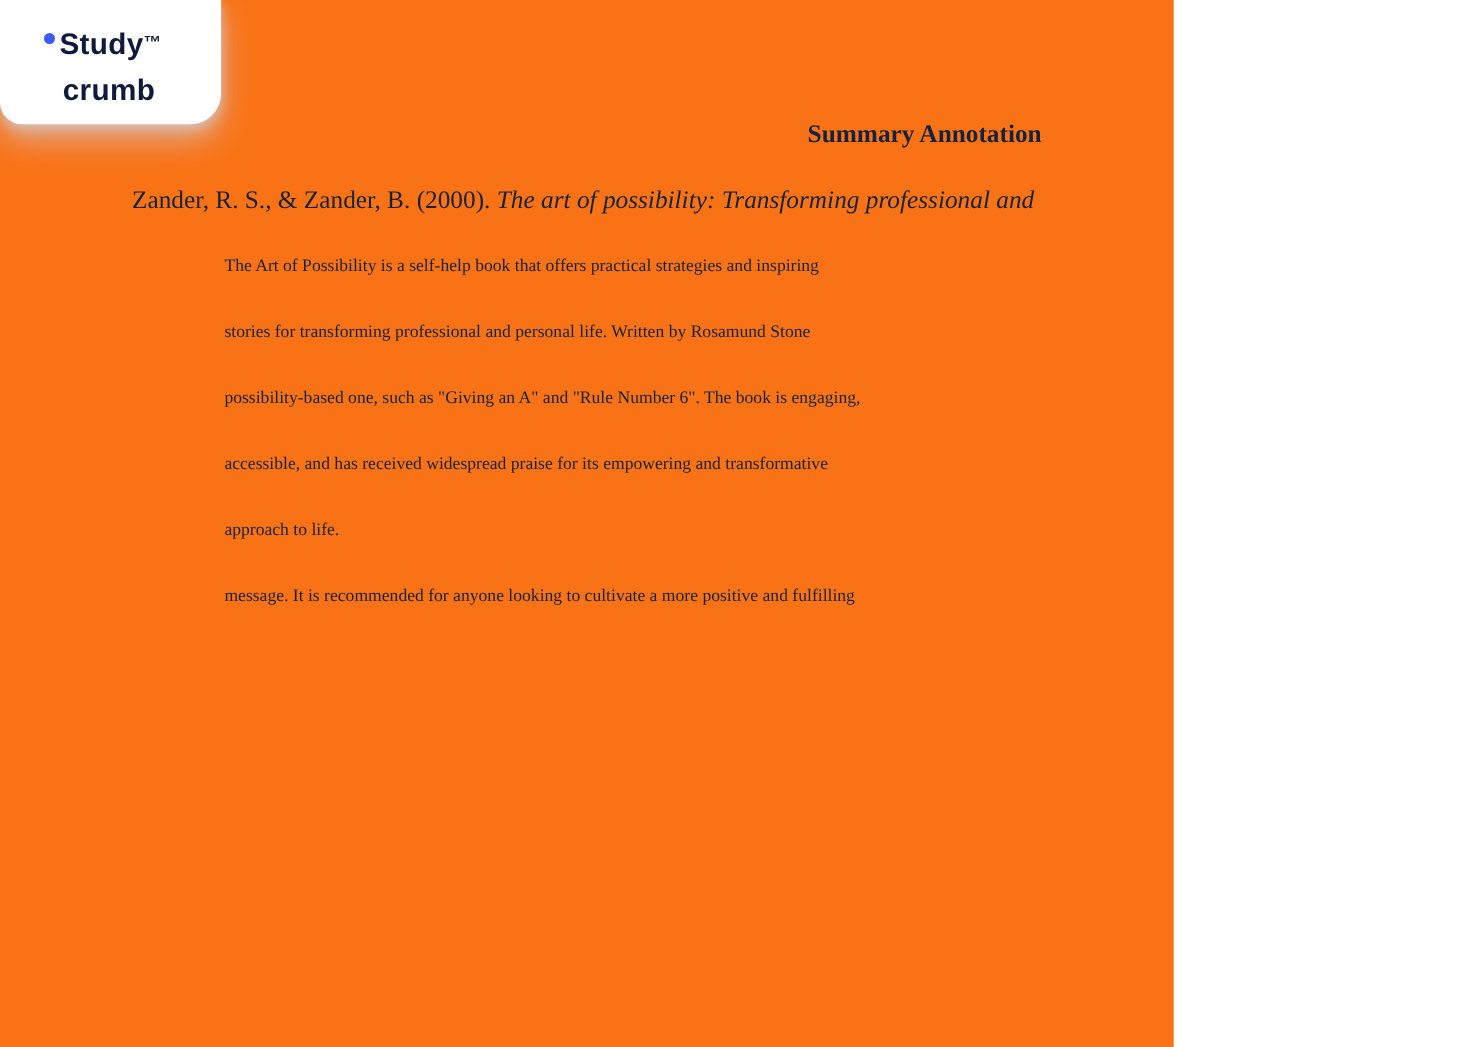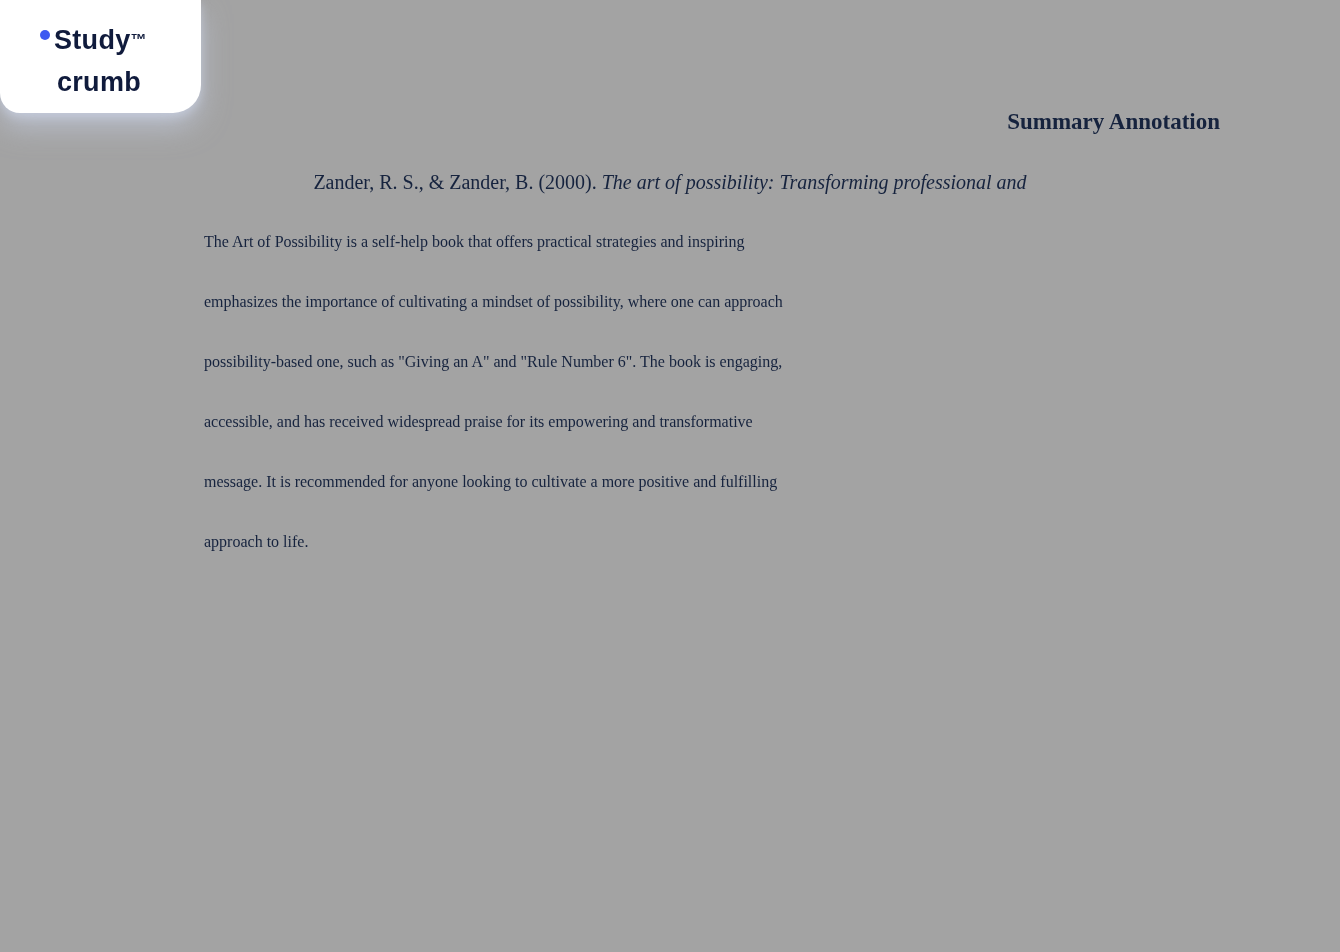--- a/index.html
+++ b/index.html
@@ -1,20 +1,20 @@
 <!DOCTYPE html>
 <html><head>
 <meta charset="utf-8">
 <style>
   * { margin: 0; padding: 0; box-sizing: border-box; }
   html, body { width: 1340px; height: 952px; background: #ffffff; }
   .page {
     position: relative;
-    width: 1340px; height: 952px;
-    background: #a3a3a3;
+    width: 1067px; height: 952px;
+    background: #f97316;
     overflow: hidden;
     font-family: "Liberation Serif", serif;
     color: #16233E;
   }
 
   
   .logo-card {
     position: absolute; top: 0; left: 0;
     width: 201px; height: 113px;
     background: #ffffff;
@@ -48,21 +48,21 @@
   .document {
     position: absolute; inset: 0;
     padding: 92px 120px 0 120px;
   }
   .doc-title {
     font-size: 23px; font-weight: 700;
     line-height: 60px;
     text-align: right;
     white-space: nowrap;
   }
-  .citation { font-size: 20px; line-height: 60px; text-align: center; }
+  .citation { font-size: 23px; line-height: 60px; }
   .cit-line { white-space: nowrap; }
   .cit-line.hang { padding-left: 80px; }
   .italic { font-style: italic; }
   .annotation {
     margin-left: 84px;
     font-size: 16px; line-height: 60px;
   }
   .annotation .line { white-space: nowrap; }
 </style>
 </head>
@@ -80,21 +80,21 @@
 
   <div class="document">
     <h1 class="doc-title">Summary Annotation</h1>
 
     <div class="citation">
       <div class="cit-line"><span>Zander, R. S., &amp; Zander, B. (2000). </span><span class="italic">The art of possibility: Transforming professional and</span></div>
     </div>
 
     <div class="annotation">
       <div class="line">The Art of Possibility is a self-help book that offers practical strategies and inspiring</div>
-      <div class="line">emphasizes the importance of cultivating a mindset of possibility, where one can approach</div>
+      <div class="line">stories for transforming professional and personal life. Written by Rosamund Stone</div>
       <div class="line">possibility-based one, such as "Giving an A" and "Rule Number 6". The book is engaging,</div>
       <div class="line">accessible, and has received widespread praise for its empowering and transformative</div>
+      <div class="line">approach to life.</div>
       <div class="line">message. It is recommended for anyone looking to cultivate a more positive and fulfilling</div>
-      <div class="line">approach to life.</div>
     </div>
   </div>
 
 </div>
 
 </body></html>

